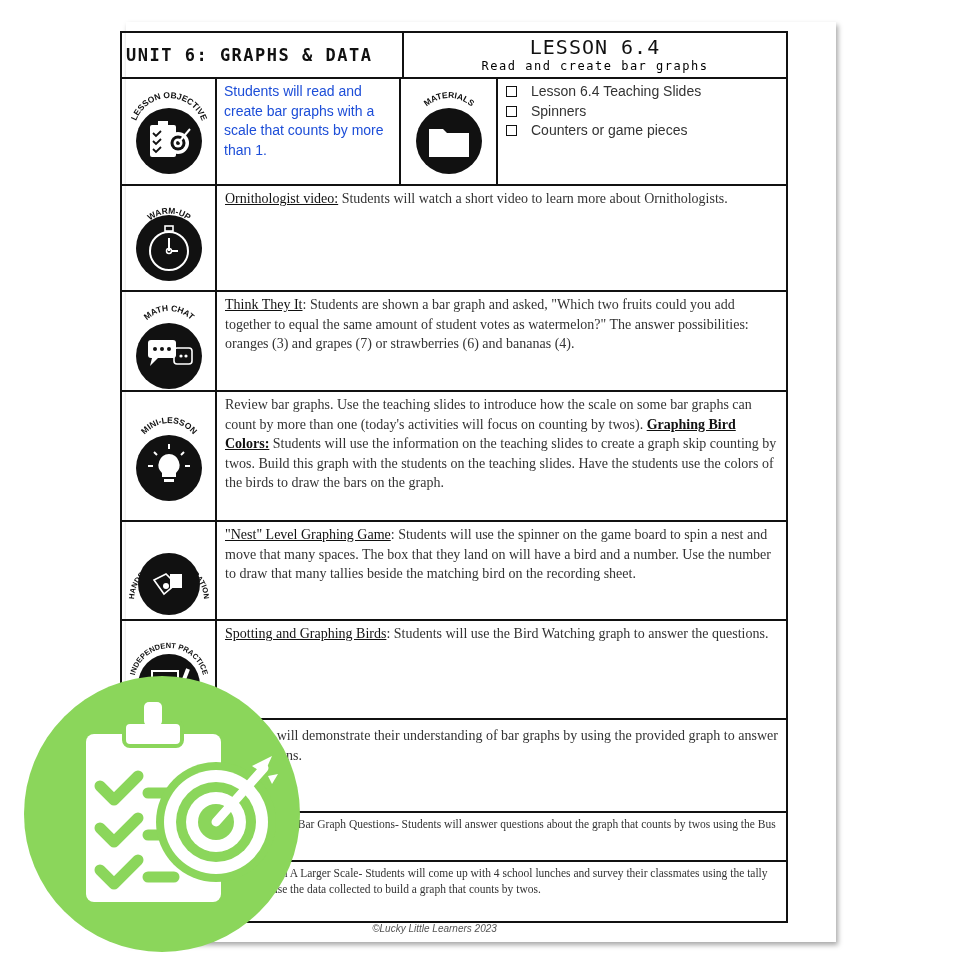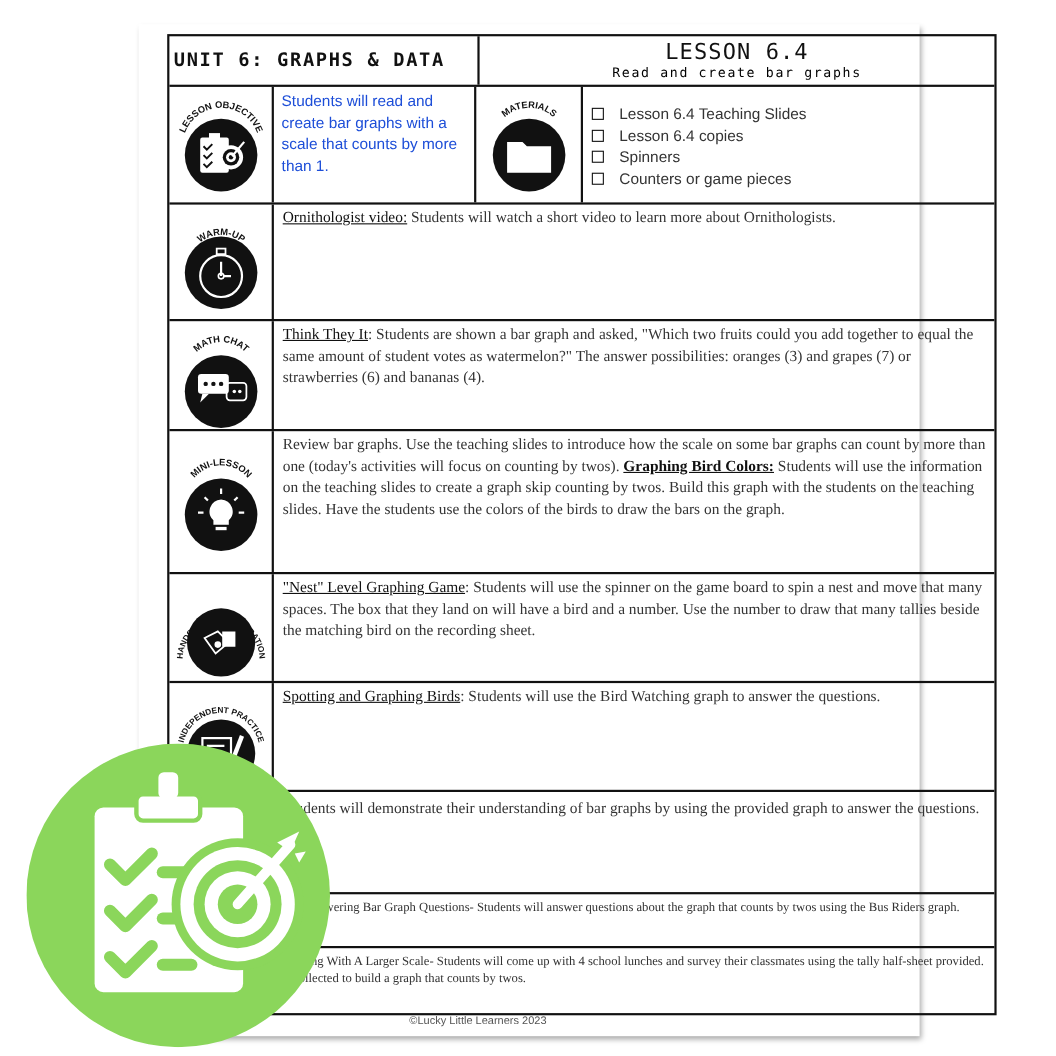--- a/index.html
+++ b/index.html
@@ -7,21 +7,21 @@
     width:960px; height:960px; position:relative; overflow:hidden;
     background:#ffffff;
     font-family: "Liberation Sans", sans-serif;
   }
   .paper {
     position:absolute; left:126px; top:22px; width:710px; height:920px;
     background:#fff;
     box-shadow: 2px 3px 5px rgba(0,0,0,0.35);
   }
   .sheet {
-    position:absolute; left:152px; top:31px; width:754px;
+    position:absolute; left:120px; top:31px; width:668px;
     border:2.5px solid #111; box-sizing:border-box;
   }
   .row { display:flex; border-bottom:2.5px solid #111; box-sizing:border-box; }
   .row:last-child { border-bottom:none; }
   .hdr-left {
     width:282px; border-right:2.5px solid #111; display:flex; align-items:center;
     padding-left:4px; box-sizing:border-box;
     font-family:"DejaVu Sans Mono", monospace; font-weight:bold; font-size:17px; letter-spacing:1.5px; color:#111;
   }
   .hdr-right { flex:1; text-align:center; padding:2px 0 3px; }
@@ -33,26 +33,26 @@
   }
   .badge { position:relative; width:86px; height:96px; margin-top:2px; }
   .badge svg { position:absolute; left:0; top:0; }
   .content {
     flex:1; padding:3px 8px; box-sizing:border-box;
     font-size:14px; line-height:19.5px; color:#333;font-family:Liberation Serif, serif;
   }
   .content u, .lbl { text-decoration:underline; color:#111; }
   .obj-text { width:184px; border-right:2.5px solid #111; padding:3px 7px; box-sizing:border-box; font-size:14px; line-height:19.5px; color:#1d4ed8; }
   .mat-icon { width:97px; border-right:2.5px solid #111; box-sizing:border-box; display:flex; justify-content:center; }
-  .mat-list { flex:1; padding:15px 8px; font-size:14px; line-height:19.5px; color:#333; list-style:none; margin:0; }
+  .mat-list { flex:1; padding:3px 8px; font-size:14px; line-height:19.5px; color:#333; list-style:none; margin:0; }
   .mat-list li { display:flex; align-items:center; }
   .chk { display:inline-block; width:9px; height:9px; border:1.6px solid #111; margin-right:14px; flex:none; }
   .small { font-size:11.5px; line-height:16px; padding:3px 8px; }
   .small b { font-size:13px; color:#111; letter-spacing:0.5px; }
-  .footer { position:absolute; left:0; width:869px; top:923px; text-align:center; font-size:10px; color:#555; }
+  .footer { position:absolute; left:0; width:869px; top:923px; text-align:center; font-size:10px; color:#555;font-style:italic; }
   .green-badge { position:absolute; left:24px; top:676px; width:276px; height:276px; }
 </style>
 </head>
 <body>
 
 <div class="paper"></div>
 
 <div class="sheet">
 
   <div class="row" style="height:46px;">
@@ -93,24 +93,20 @@
           <text font-size="8.5" font-weight="bold" fill="#111" font-family="Liberation Sans, sans-serif"><textPath href="#arcB" startOffset="50%" text-anchor="middle">MATERIALS</textPath></text>
           <circle cx="43" cy="60" r="33" fill="#111"></circle>
           <path d="M23,48 h14 l4,4 h22 v24 h-40 z" fill="#fff"></path>
         </svg>
       </div>
     </div>
     <ul class="mat-list">
       <li>
           <span class="chk"></span>
           <span>Lesson 6.4 Teaching Slides</span>
-        </li>
-      <li>
-          <span class="chk"></span>
-          <span>Lesson 6.4 copies</span>
         </li>
       <li>
           <span class="chk"></span>
           <span>Spinners</span>
         </li>
       <li>
           <span class="chk"></span>
           <span>Counters or game pieces</span>
         </li>
     </ul>

